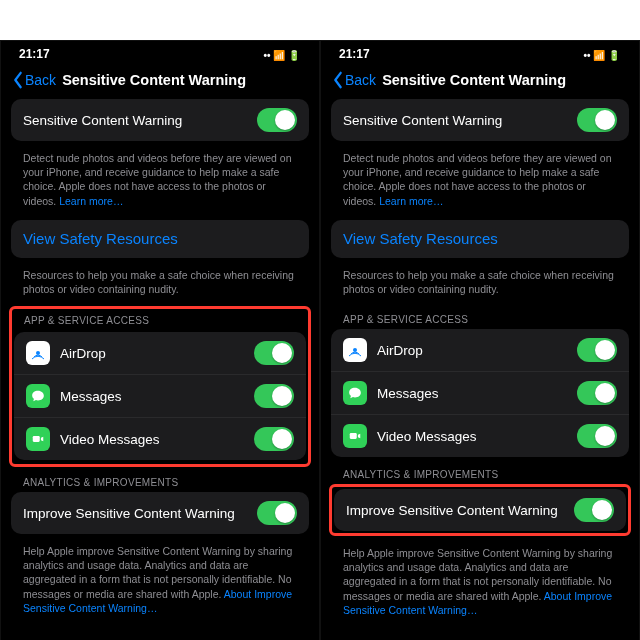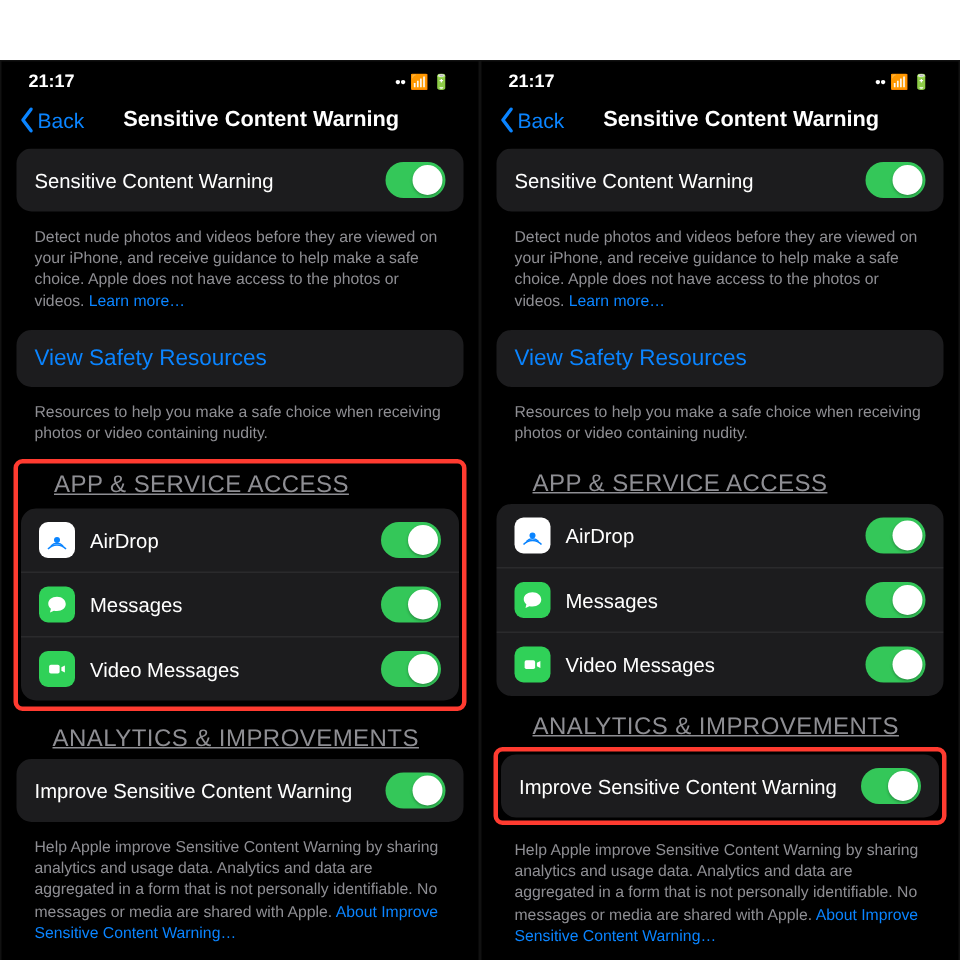--- a/index.html
+++ b/index.html
@@ -29,21 +29,21 @@
     align-items: flex-end;
     padding: 0 18px 2px;
     font-size: 12px;
     font-weight: 600;
   }
   .status-right { display:flex; gap:6px; align-items:center; font-size:10px; }
   .nav-bar {
     display: flex;
     align-items: center;
     padding: 8px 10px 10px;
-    gap: 20px;
+    gap: 0;
   }
   .back-btn {
     display: flex;
     align-items: center;
     color: #0a84ff;
     font-size: 14px;
     cursor: pointer;
   }
   .back-btn svg { width: 14px; height: 18px; }
   .nav-title {
@@ -77,26 +77,25 @@
     color: #fff;
   }
   .footer-text {
     font-size: 10.5px;
     line-height: 1.35;
     color: #8e8e93;
     padding: 4px 12px 12px;
   }
   .footer-text .link { color: #0a84ff; text-align: center; }
   .section-header {
-    font-size: 16px;
+    font-size: 10px;
     letter-spacing: 0.3px;
     color: #8e8e93;
-    padding: 6px 24px 4px;
+    padding: 6px 12px 4px;
     text-transform: uppercase;
-    text-decoration: underline;
   }
   .link-row {
     color: #0a84ff !important;
     font-size: 15px;
   }
   .toggle {
     width: 40px;
     height: 24px;
     border-radius: 12px;
     background: #34c759;

